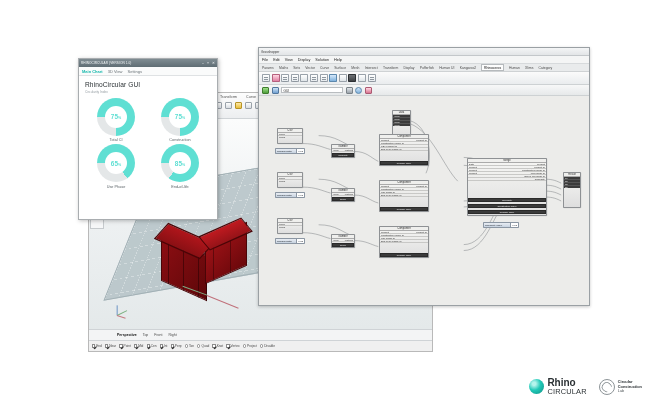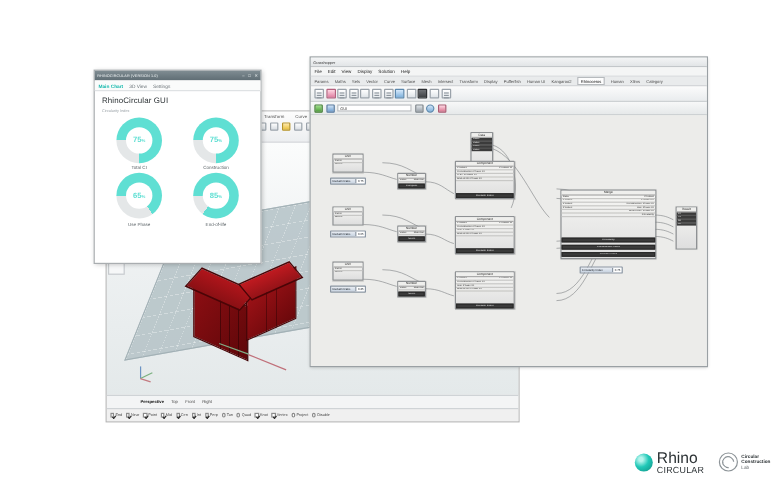--- a/index.html
+++ b/index.html
@@ -323,21 +323,21 @@
   #branding {
     position: absolute; right: 8px; bottom: 10px;
     display: flex; align-items: center; gap: 12px;
   }
   .logo-rhino { display: flex; align-items: center; gap: 3px; }
   .logo-rhino .orb {
     width: 15px; height: 15px; border-radius: 50%;
     background: radial-gradient(circle at 34% 32%, #b5f4ec 0 12%, #21c9b8 45%, #0e8d80 100%);
   }
   .logo-rhino .txt { line-height: 1.05; }
-  .logo-rhino .t1 { font-size: 13px; font-weight: normal; color: #2b3134; }
+  .logo-rhino .t1 { font-size: 10px; font-weight: bold; color: #2b3134; }
   .logo-rhino .t2 { font-size: 7.4px; color: #2b3134; letter-spacing: .2px; }
   .logo-ccl { display: flex; align-items: center; gap: 3px; }
   .logo-ccl .mark {
     width: 16px; height: 16px; border-radius: 50%;
     border: 1.6px solid #8d9498; position: relative;
   }
   .logo-ccl .mark::after {
     content:""; position:absolute; left: 2.2px; top: 2.2px;
     width: 7.5px; height: 7.5px; border-radius: 50%;
     border: 1.6px solid #8d9498; border-right-color: transparent;

